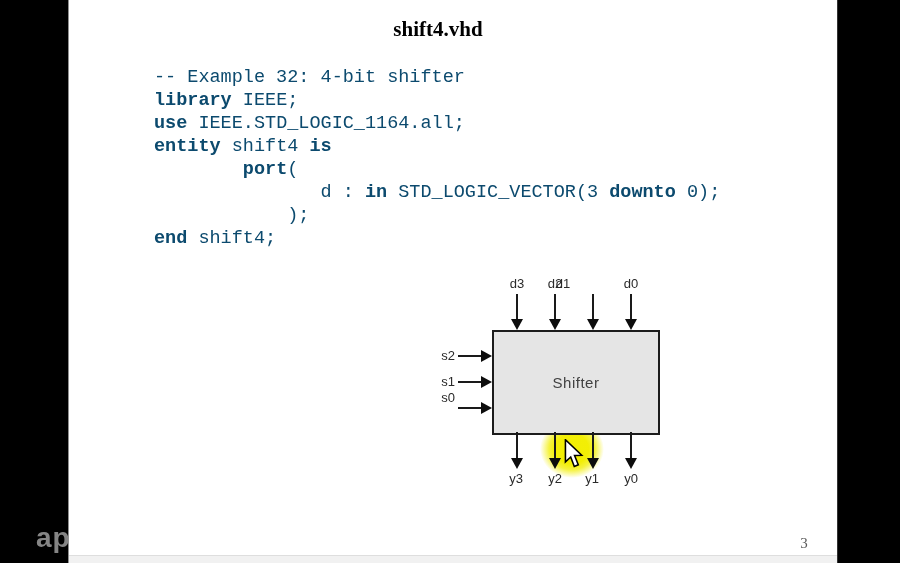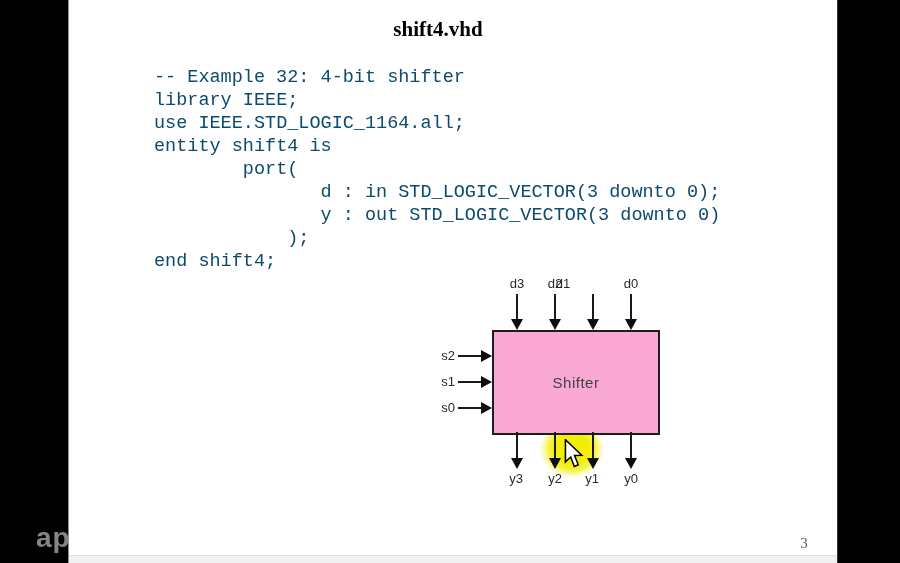--- a/index.html
+++ b/index.html
@@ -14,25 +14,25 @@
              font-size:28px;letter-spacing:1px;white-space:nowrap;}
   
   .title-wrap{position:absolute;left:68px;right:62px;top:17px;text-align:center;}
   .title-wrap h1{display:inline-block;margin:0;transform:translateX(-15px);
                  font-family:"Liberation Serif",serif;font-weight:bold;
                  font-size:21px;color:#000000;}
   
   .code{position:absolute;left:154px;top:66px;color:#0c4a6e;
         font-family:"Liberation Mono",monospace;font-size:18.5px;}
   .code-line{height:23px;line-height:23px;white-space:pre;}
-  .code-line .kw{font-weight:normal;margin-top:48px;}
+  .code-line .kw{font-weight:bold;margin-top:48px;}
   
   .diagram{position:absolute;left:0;top:0;width:900px;height:563px;pointer-events:none;}
   .block{position:absolute;left:492px;top:330px;width:164px;height:101px;
-         border:2px solid #1c1c1c;background:#f9a8d4;z-index:2;
+         border:2px solid #1c1c1c;background:#e5e5e5;z-index:2;
          display:flex;align-items:center;justify-content:center;}
   .block-label{font-size:15px;color:#414141;letter-spacing:0.5px;}
   .pin-label{position:absolute;font-size:13px;color:#2a2a2a;z-index:2;}
   .lbl-top{width:24px;text-align:center;top:276px;height:15px;}
   .lbl-bot{width:24px;text-align:center;top:471px;height:15px;}
   .lbl-left{width:26px;text-align:right;left:429px;height:16px;}
   .varrow{position:absolute;width:12px;z-index:2;}
   .varrow .line{position:absolute;left:5px;top:0;bottom:10px;width:2px;background:#1a1a1a;}
   .varrow .head{position:absolute;bottom:0;left:0;width:0;height:0;
                 border-left:6px solid transparent;border-right:6px solid transparent;
@@ -62,21 +62,20 @@
     <h1>shift4.vhd</h1>
   </div>
 
   <div class="code">
       <div class="code-line"><span>-- Example 32: 4-bit shifter</span></div>
       <div class="code-line"><span class="kw">library</span><span> IEEE;</span></div>
       <div class="code-line"><span class="kw">use</span><span> IEEE.STD_LOGIC_1164.all;</span></div>
       <div class="code-line"><span class="kw">entity</span><span> shift4 </span><span class="kw">is</span></div>
       <div class="code-line"><span>        </span><span class="kw">port</span><span>(</span></div>
       <div class="code-line"><span>               d : </span><span class="kw">in</span><span> STD_LOGIC_VECTOR(3 </span><span class="kw">downto</span><span> 0);</span></div>
-      <div class="code-line"><span>               y : </span><span class="kw">out</span><span> STD_LOGIC_VECTOR(3 </span><span class="kw">downto</span><span> 0)</span></div>
       <div class="code-line"><span>            );</span></div>
       <div class="code-line"><span class="kw">end</span><span> shift4;</span></div>
     </div>
 
   <div class="diagram">
 
     <div class="highlight"></div>
 
     <div class="block">
       <span class="block-label">Shifter</span>
@@ -99,21 +98,21 @@
         <div class="line"></div>
         <div class="head"></div>
       </div>
     <div class="varrow" style="left:625px;top:294px;height:36px;">
         <div class="line"></div>
         <div class="head"></div>
       </div>
 
     <div class="pin-label lbl-left" style="top:348px;">s2</div>
     <div class="pin-label lbl-left" style="top:374px;">s1</div>
-    <div class="pin-label lbl-left" style="top:400px;">s0</div>
+    <div class="pin-label lbl-left" style="top:390px;">s0</div>
 
     <div class="harrow" style="left:458px;top:350px;width:34px;">
         <div class="line"></div>
         <div class="head"></div>
       </div>
     <div class="harrow" style="left:458px;top:376px;width:34px;">
         <div class="line"></div>
         <div class="head"></div>
       </div>
     <div class="harrow" style="left:458px;top:402px;width:34px;">

